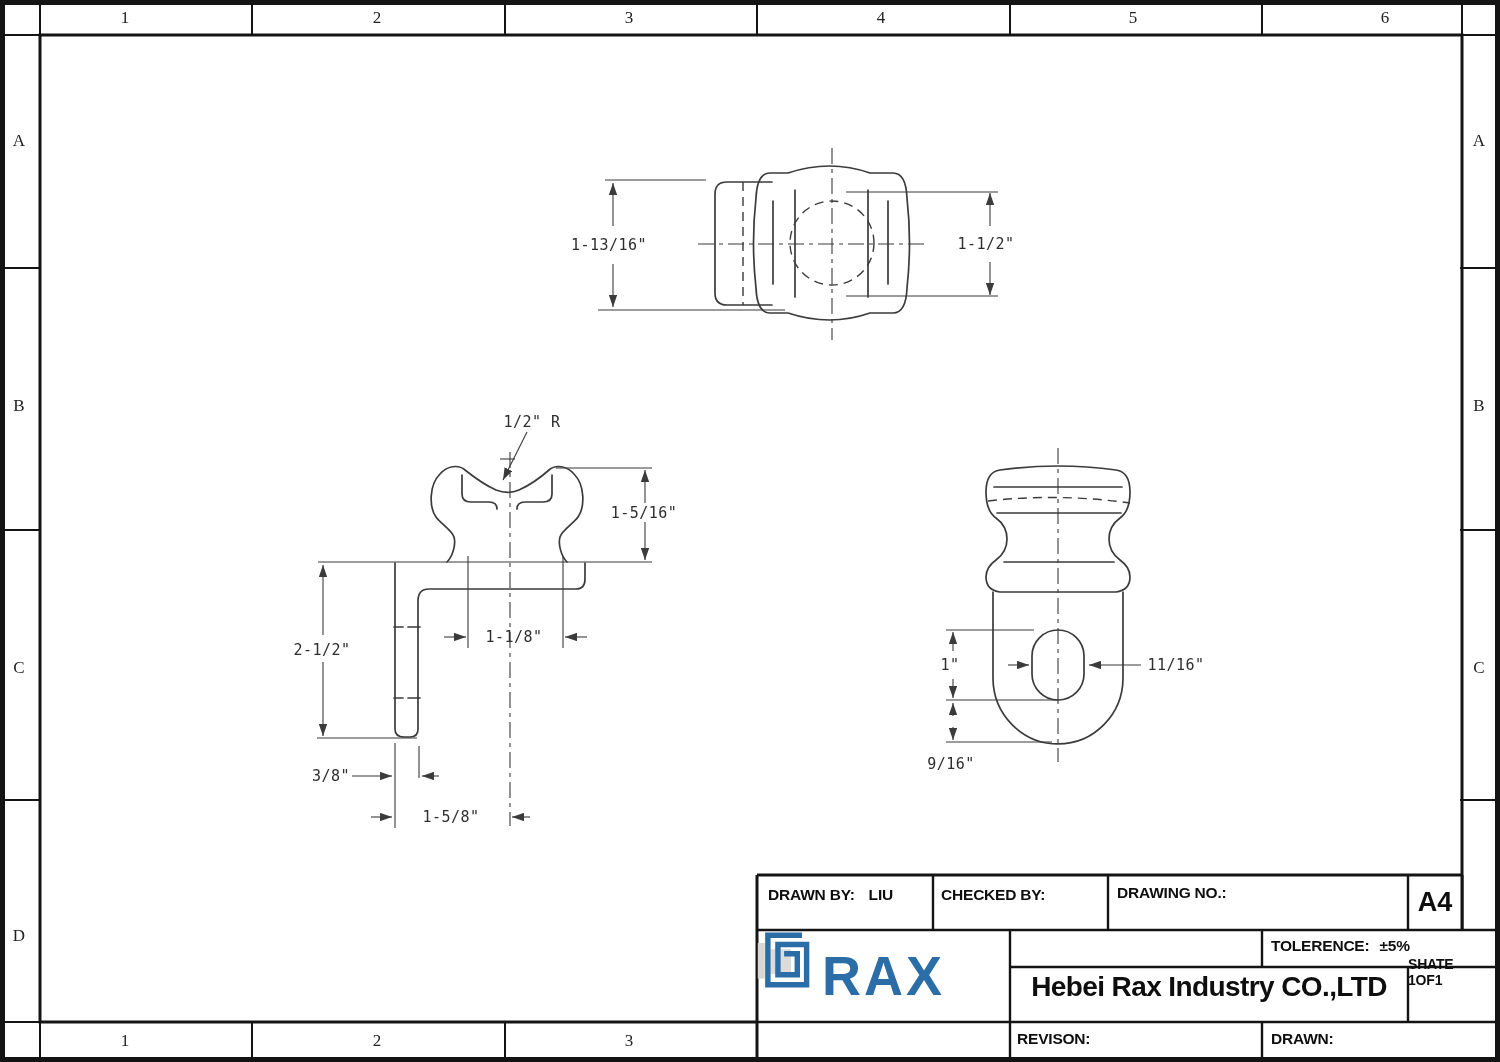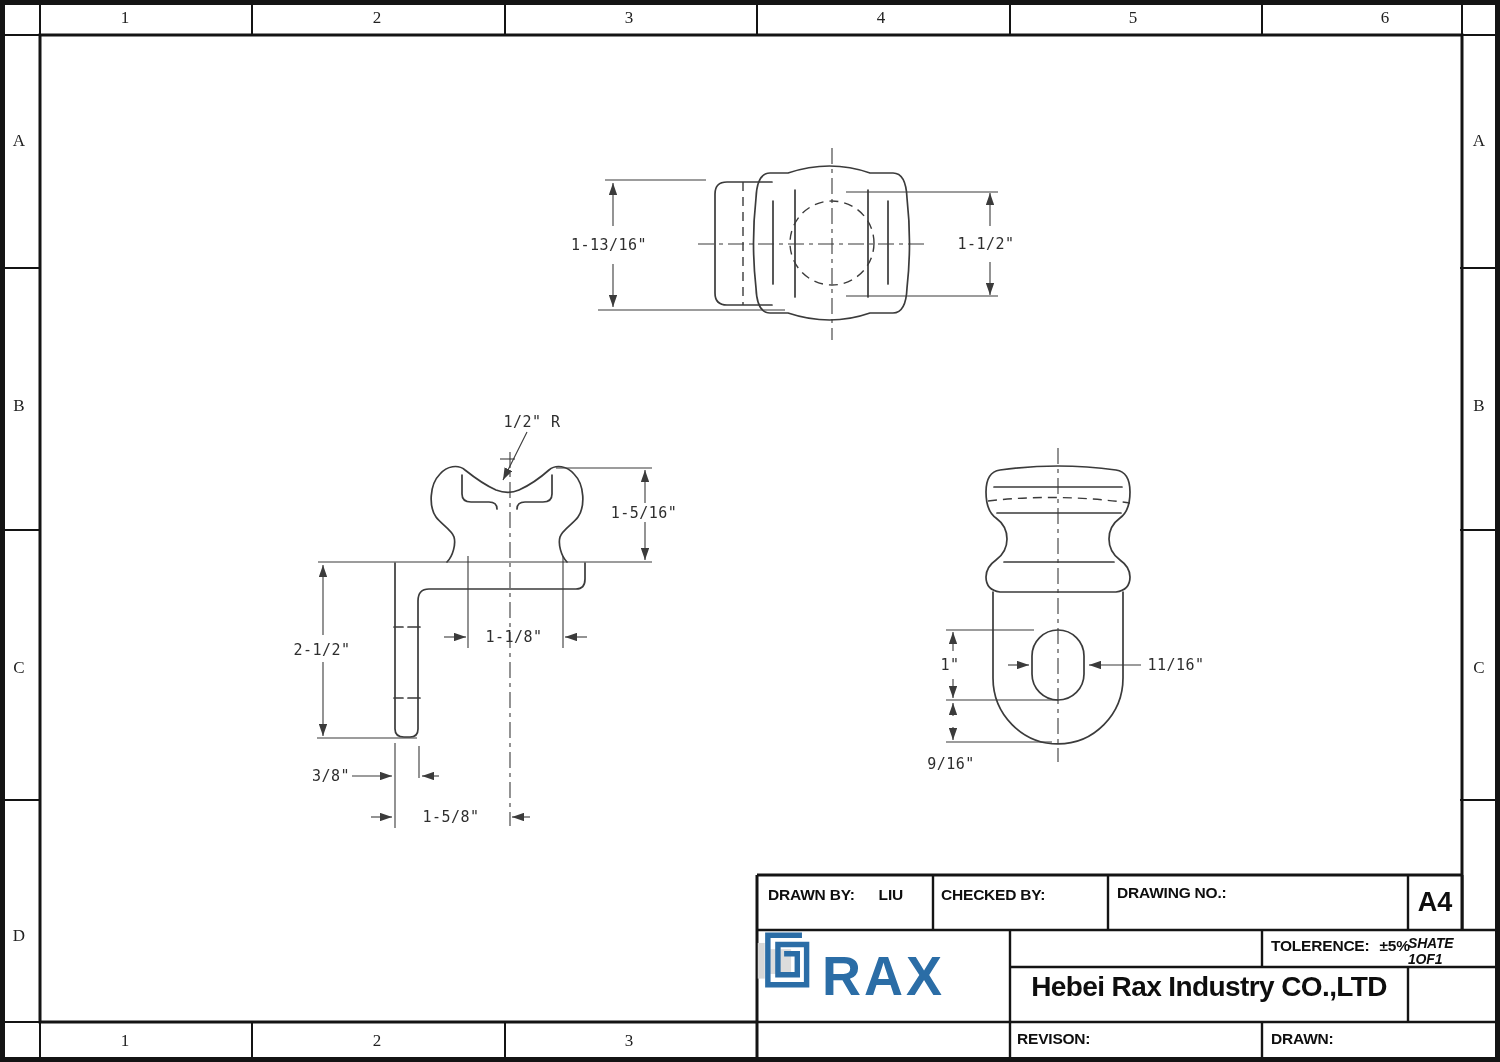--- a/index.html
+++ b/index.html
@@ -13,28 +13,28 @@
   .cl    {stroke:#3b3b3b;stroke-width:1.1;fill:none;stroke-dasharray:16 5 4 5;}
   .dim   {stroke:#3b3b3b;stroke-width:1.1;fill:none;}
   .frame {stroke:#141414;fill:none;}
   .tbl   {stroke:#141414;fill:none;}
   text.dt{font-family:"DejaVu Sans Mono",monospace;font-size:15px;fill:#2e2e2e;letter-spacing:.5px;}
   
   .zl{position:absolute;transform:translate(-50%,-50%);font-family:"Liberation Serif",serif;
       font-size:17px;color:#222;}
   
   .tb{position:absolute;color:#0e0e0e;}
-  .tb-row{display:flex;gap:24px;align-items:baseline;font-size:15.5px;font-weight:700;letter-spacing:-.2px;}
+  .tb-row{display:flex;gap:14px;align-items:baseline;font-size:15.5px;font-weight:700;letter-spacing:-.2px;}
   .tb-val{font-weight:600;}
   .a4cell{left:1408px;top:875px;width:54px;height:55px;display:flex;align-items:center;justify-content:center;
           font-size:27px;font-weight:600;}
   .company{left:1010px;top:967px;width:398px;height:39px;display:flex;align-items:center;justify-content:center;
            font-size:28px;font-weight:700;letter-spacing:-.6px;white-space:nowrap;}
-  .shate{left:1408px;top:923px;width:71px;height:55px;display:flex;align-items:center;justify-content:center;
-         font-size:14px;font-weight:700;letter-spacing:-.2px;font-style:italic;}
+  .shate{left:1408px;top:944px;width:71px;height:55px;display:flex;align-items:center;justify-content:center;
+         font-size:14px;font-weight:700;letter-spacing:-.2px;}
   .logo{left:757px;top:930px;width:253px;height:92px;display:flex;align-items:center;justify-content:center;gap:9px;border-radius:11px;}
   .logo-rax{font-size:54px;font-weight:800;letter-spacing:3px;line-height:1;transform:scaleY(1.02);}
 </style>
 </head>
 <body>
 
 <div class="page">
 
   <svg width="1500" height="1062" viewBox="0 0 1500 1062">
     <defs>

